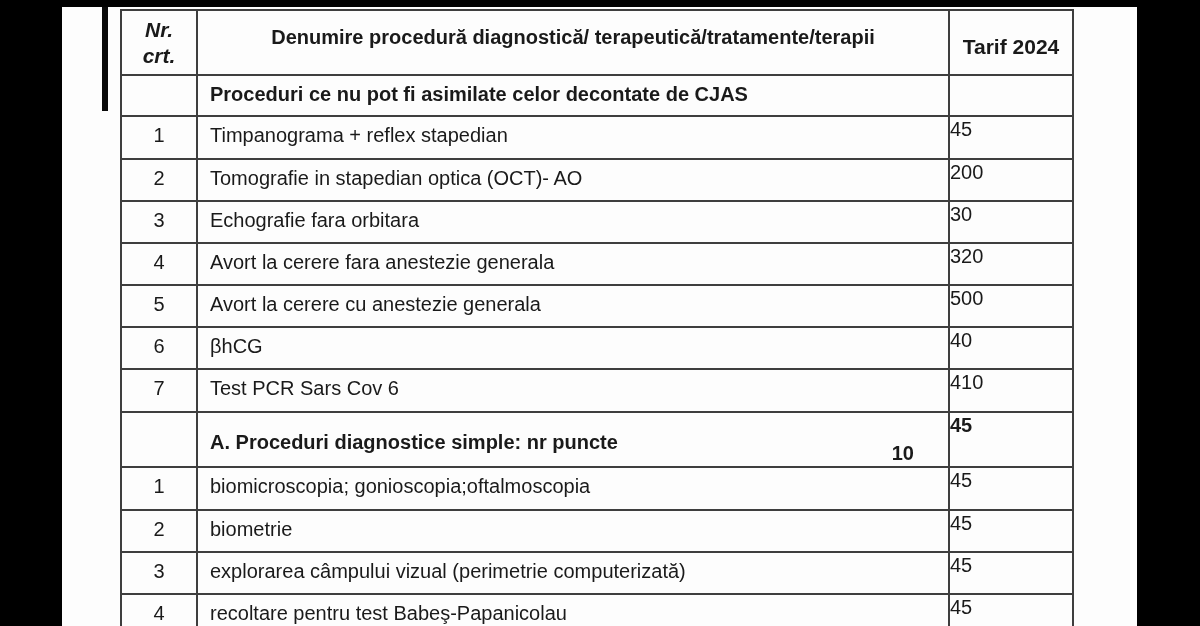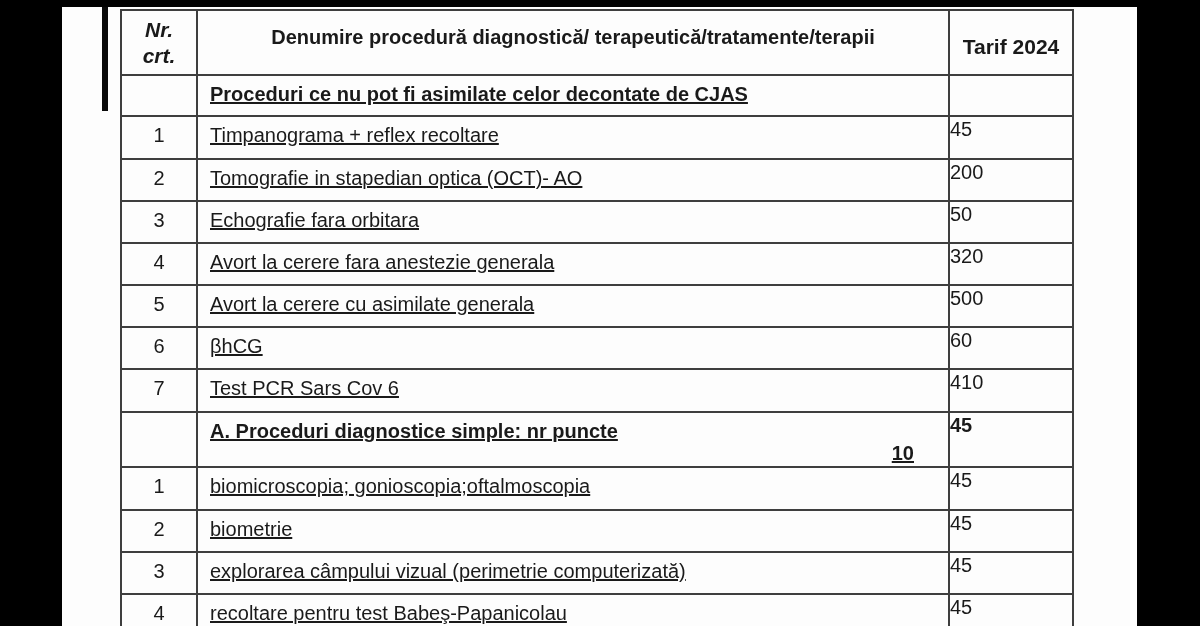--- a/index.html
+++ b/index.html
@@ -45,25 +45,25 @@
   th.h-den {
     font-weight: 700; font-size: 20px;
     text-align: center; padding-top: 14px;
   }
   th.h-tar {
     font-weight: 700; font-size: 21px;
     text-align: center; padding-top: 23px;
   }
   
   td.c-nr  { text-align: center; padding-top: 6px; }
-  td.c-den { text-align: left; padding: 6px 6px 0 12px; text-decoration: underline; }
+  td.c-den { text-align: left; padding: 6px 6px 0 12px; }
   td.c-tar { padding: 0 9px 0 0; }
   tr.section td.c-den { font-weight: 700; }
   tr.section td.c-tar { font-weight: 700; }
-  .den-flex { display: flex; justify-content: space-between; }
+  .den-flex { display: flex; justify-content: space-between; align-items: center; }
   .points { padding-right: 28px; font-weight: 700; margin-top: 22px; }
 </style>
 </head>
 <body>
 
 <div class="screen">
   <div class="paper"></div>
   <div class="scan-artifact"></div>
 
   <table class="proc-table">
@@ -84,52 +84,52 @@
     </tr>
 
     <tr class="section" style="height:41px">
       <td class="c-nr"></td>
       <td class="c-den">Proceduri ce nu pot fi asimilate celor decontate de CJAS</td>
       <td class="c-tar"></td>
     </tr>
 
     <tr style="height:43px">
       <td class="c-nr">1</td>
-      <td class="c-den">Timpanograma + reflex recoltare</td>
+      <td class="c-den">Timpanograma + reflex stapedian</td>
       <td class="c-tar">45</td>
     </tr>
 
     <tr style="height:42px">
       <td class="c-nr">2</td>
       <td class="c-den">Tomografie in stapedian optica (OCT)- AO</td>
       <td class="c-tar">200</td>
     </tr>
 
     <tr style="height:42px">
       <td class="c-nr">3</td>
       <td class="c-den">Echografie fara orbitara</td>
-      <td class="c-tar">50</td>
+      <td class="c-tar">30</td>
     </tr>
 
     <tr style="height:42px">
       <td class="c-nr">4</td>
       <td class="c-den">Avort la cerere fara anestezie generala</td>
       <td class="c-tar">320</td>
     </tr>
 
     <tr style="height:42px">
       <td class="c-nr">5</td>
-      <td class="c-den">Avort la cerere cu asimilate generala</td>
+      <td class="c-den">Avort la cerere cu anestezie generala</td>
       <td class="c-tar">500</td>
     </tr>
 
     <tr style="height:42px">
       <td class="c-nr">6</td>
       <td class="c-den">βhCG</td>
-      <td class="c-tar">60</td>
+      <td class="c-tar">40</td>
     </tr>
 
     <tr style="height:43px">
       <td class="c-nr">7</td>
       <td class="c-den">Test PCR Sars Cov 6</td>
       <td class="c-tar">410</td>
     </tr>
 
     <tr class="section" style="height:39px">
       <td class="c-nr"></td>

